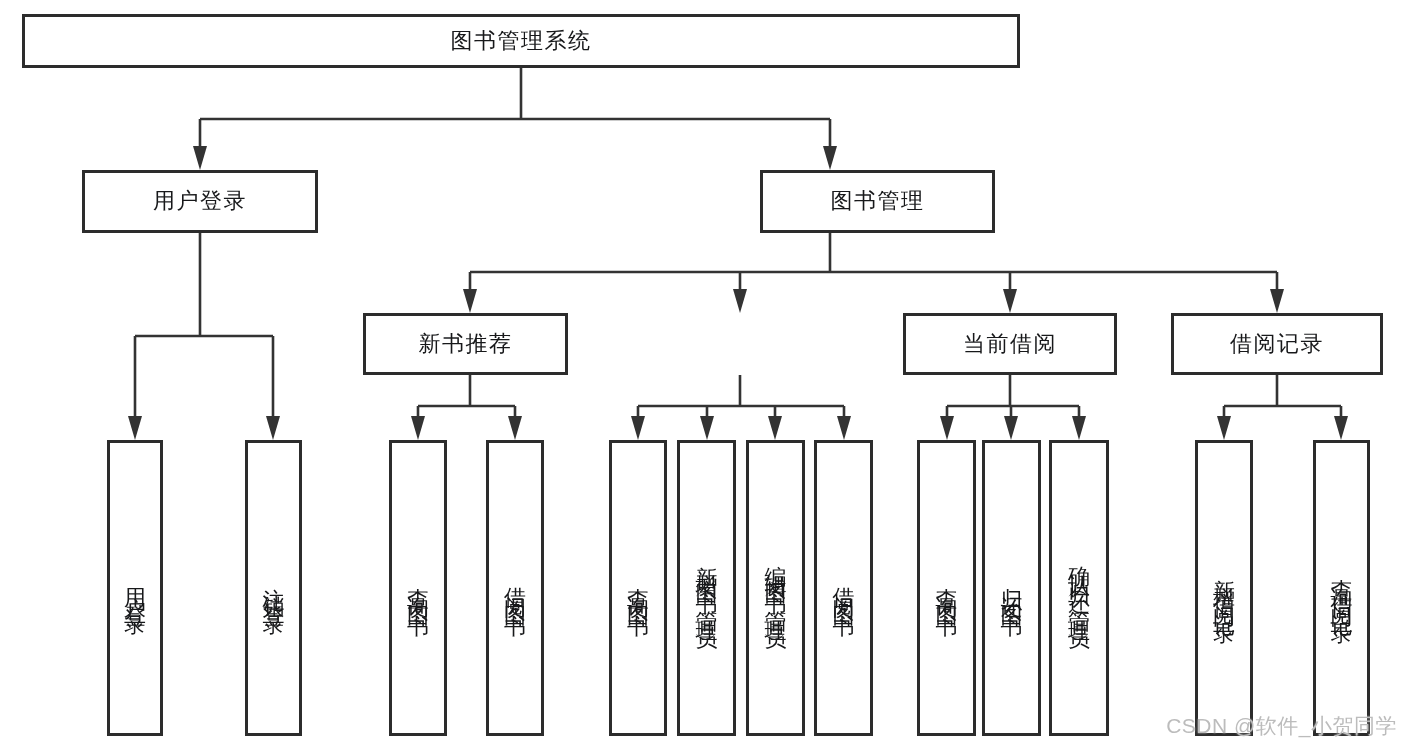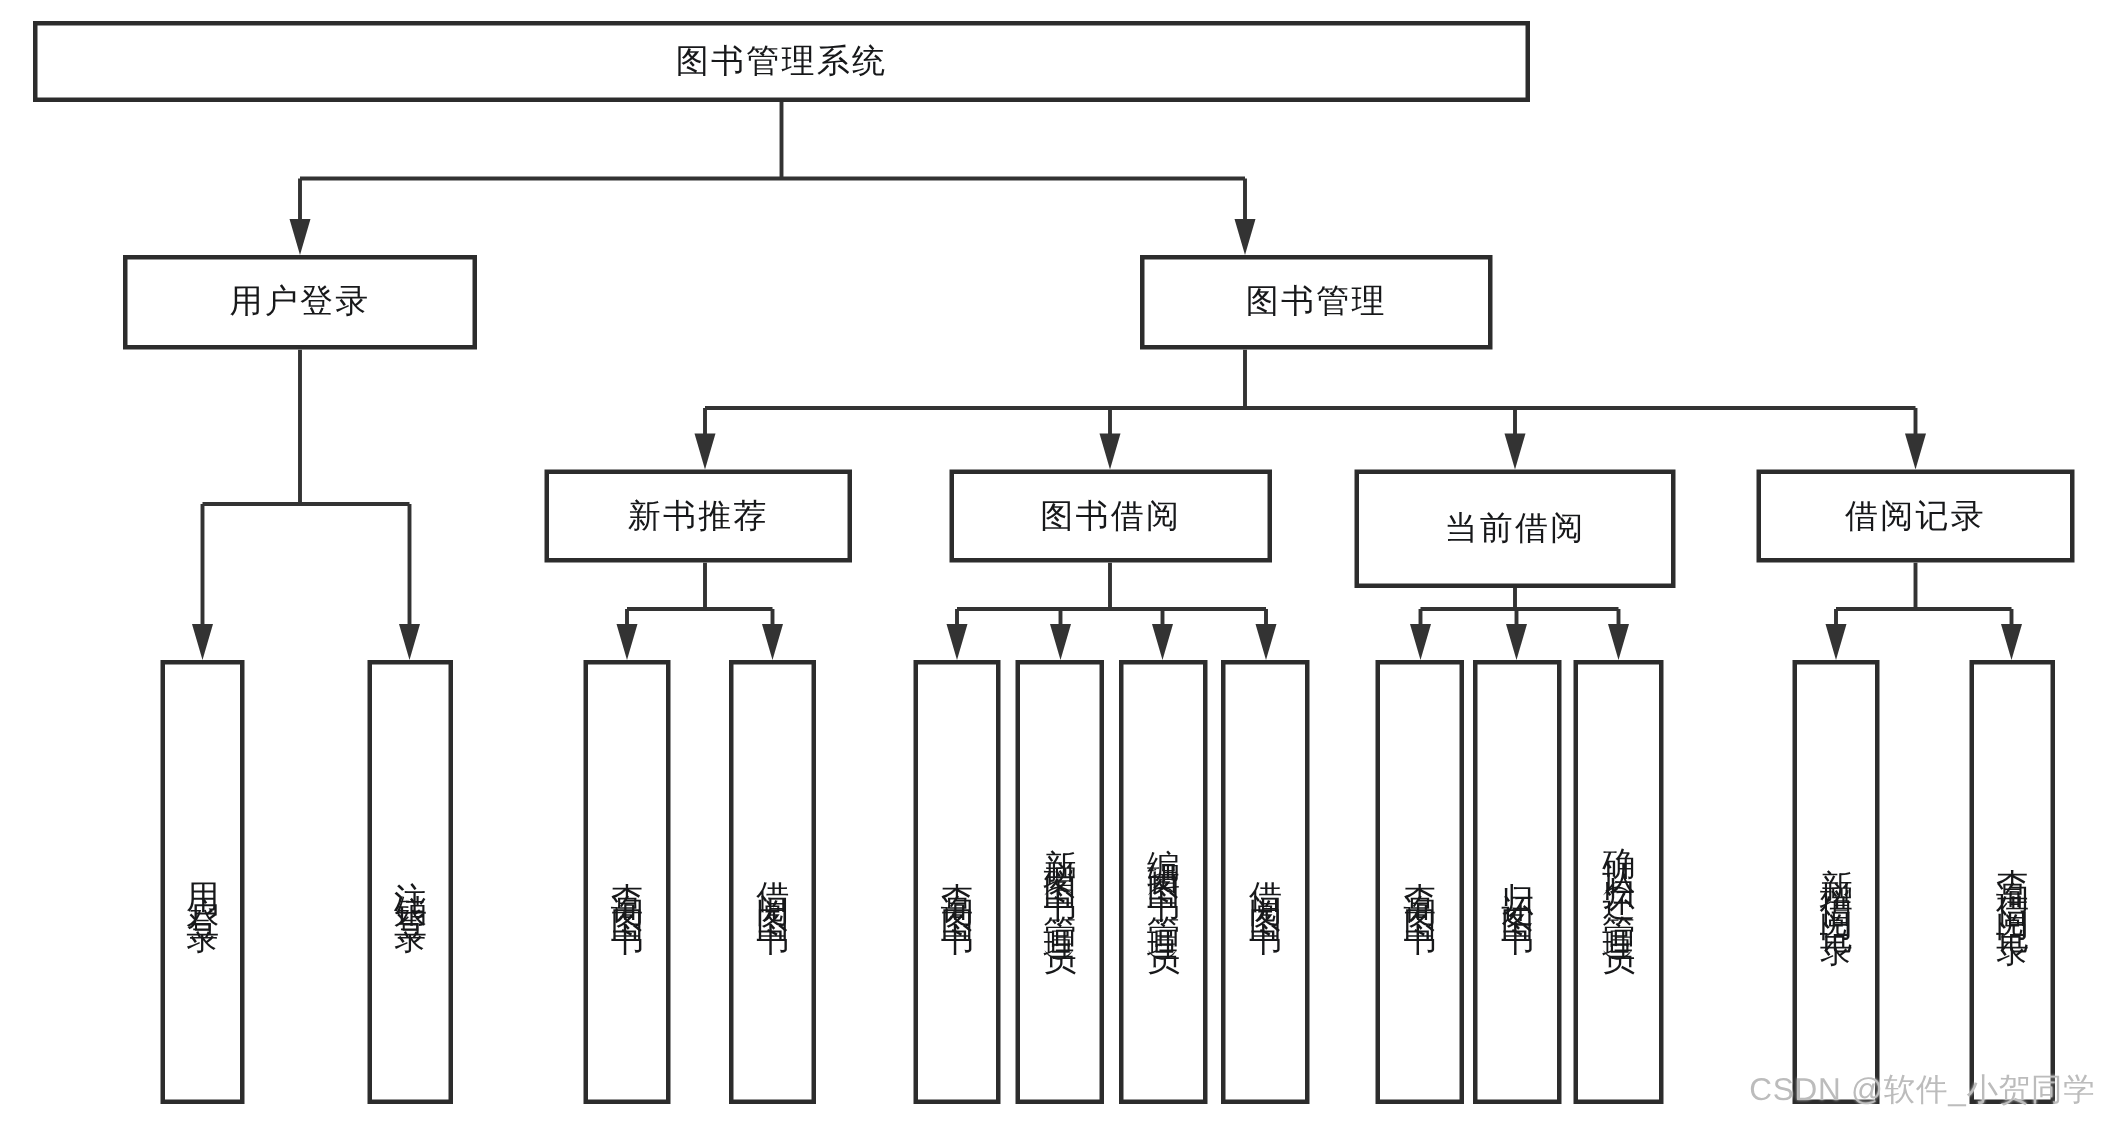--- a/index.html
+++ b/index.html
@@ -84,24 +84,21 @@
   <div class="node" style="left:82px;top:170px;width:236px;height:63px;">
     <span>用户登录</span>
   </div>
   <div class="node" style="left:712px;top:170px;width:235px;height:63px;margin-left:48px;">
     <span>图书管理</span>
   </div>
 
   <div class="node" style="left:363px;top:313px;width:205px;height:62px;">
     <span>新书推荐</span>
   </div>
-  <div class="node" style="left:633px;top:313px;width:215px;height:62px;">
-    <span>图书借阅</span>
-  </div>
-  <div class="node" style="left:903px;top:313px;width:214px;height:79px;">
+  <div class="node" style="left:903px;top:313px;width:214px;height:62px;">
     <span>当前借阅</span>
   </div>
   <div class="node" style="left:1171px;top:313px;width:212px;height:62px;">
     <span>借阅记录</span>
   </div>
 
   <div class="node" style="left:107px;top:440px;width:56px;height:296px;">
     <span class="vtext">用户登录</span>
   </div>
   <div class="node" style="left:245px;top:440px;width:57px;height:296px;">

